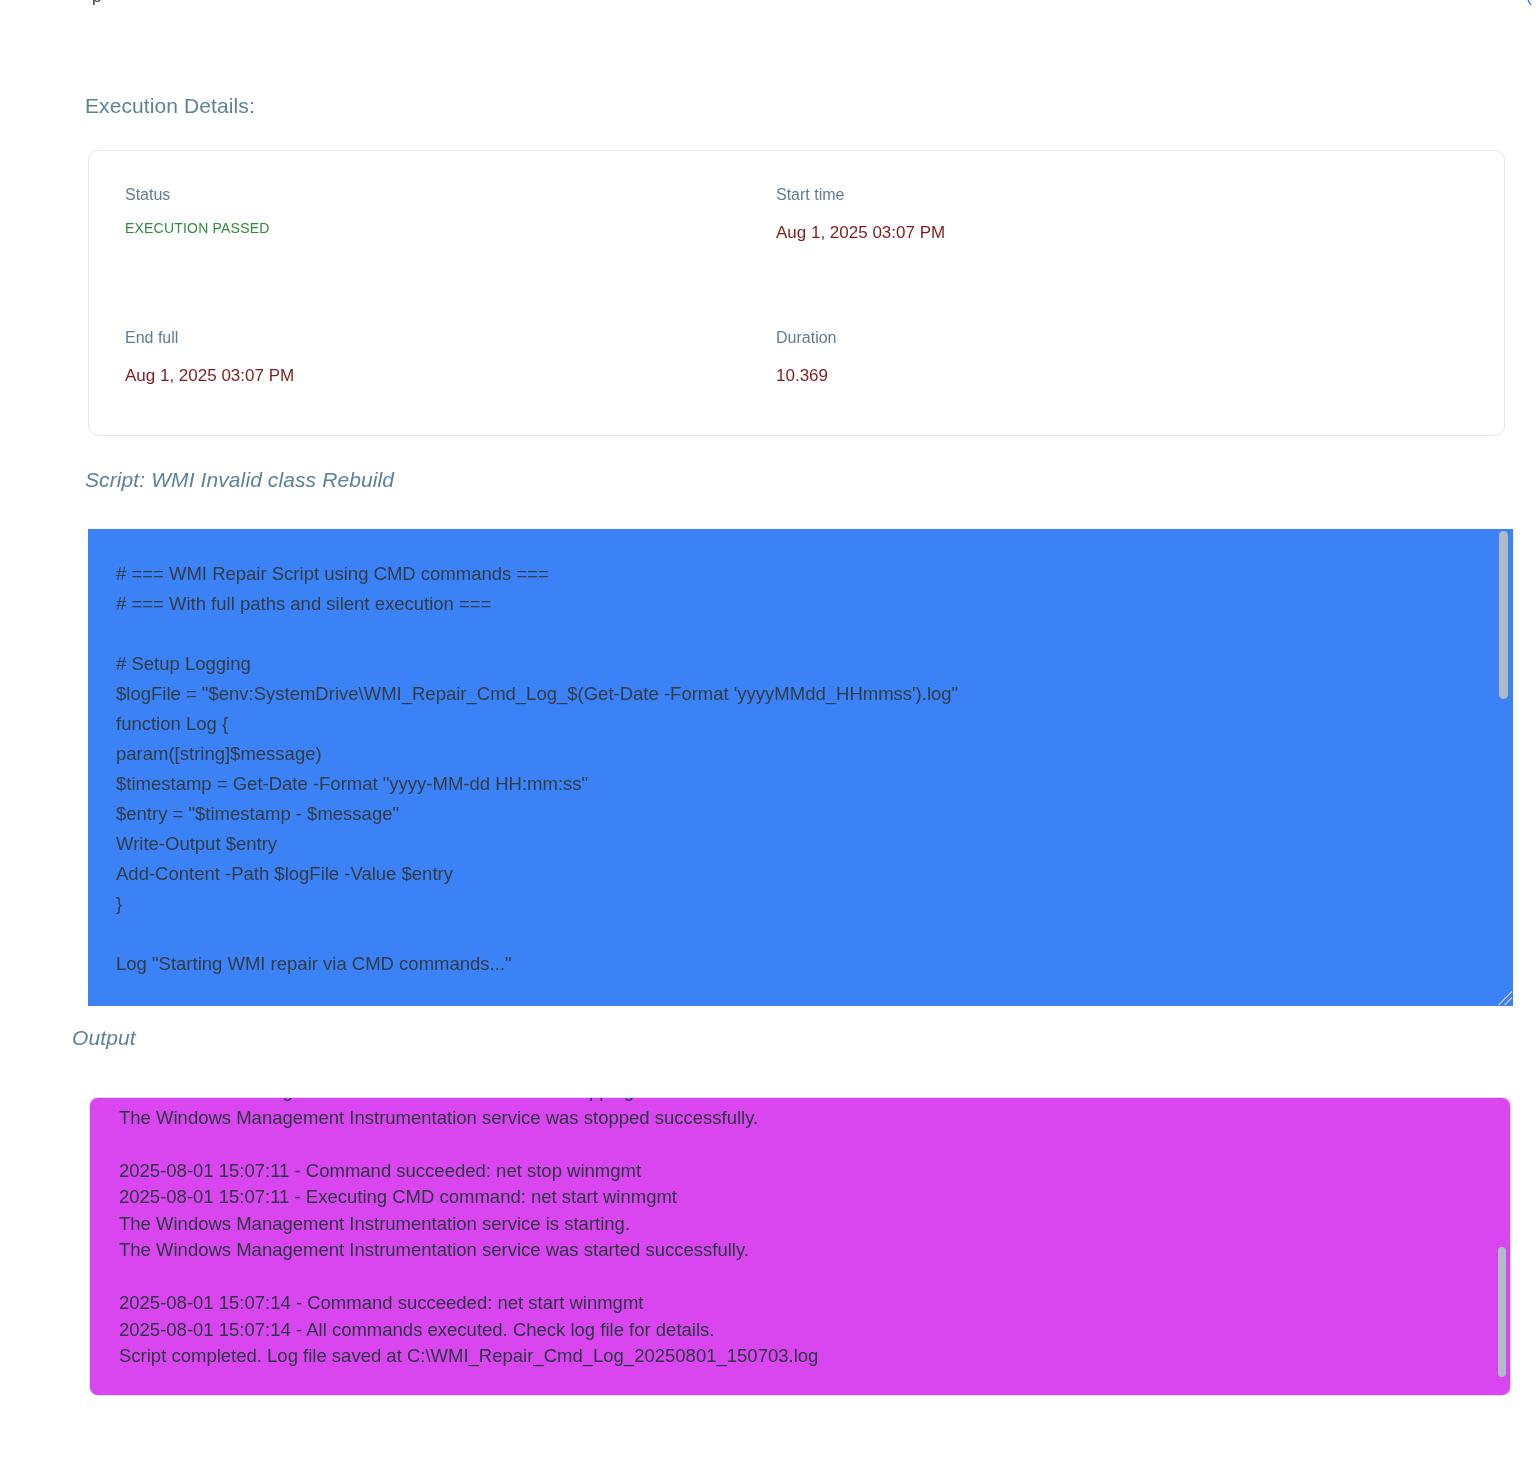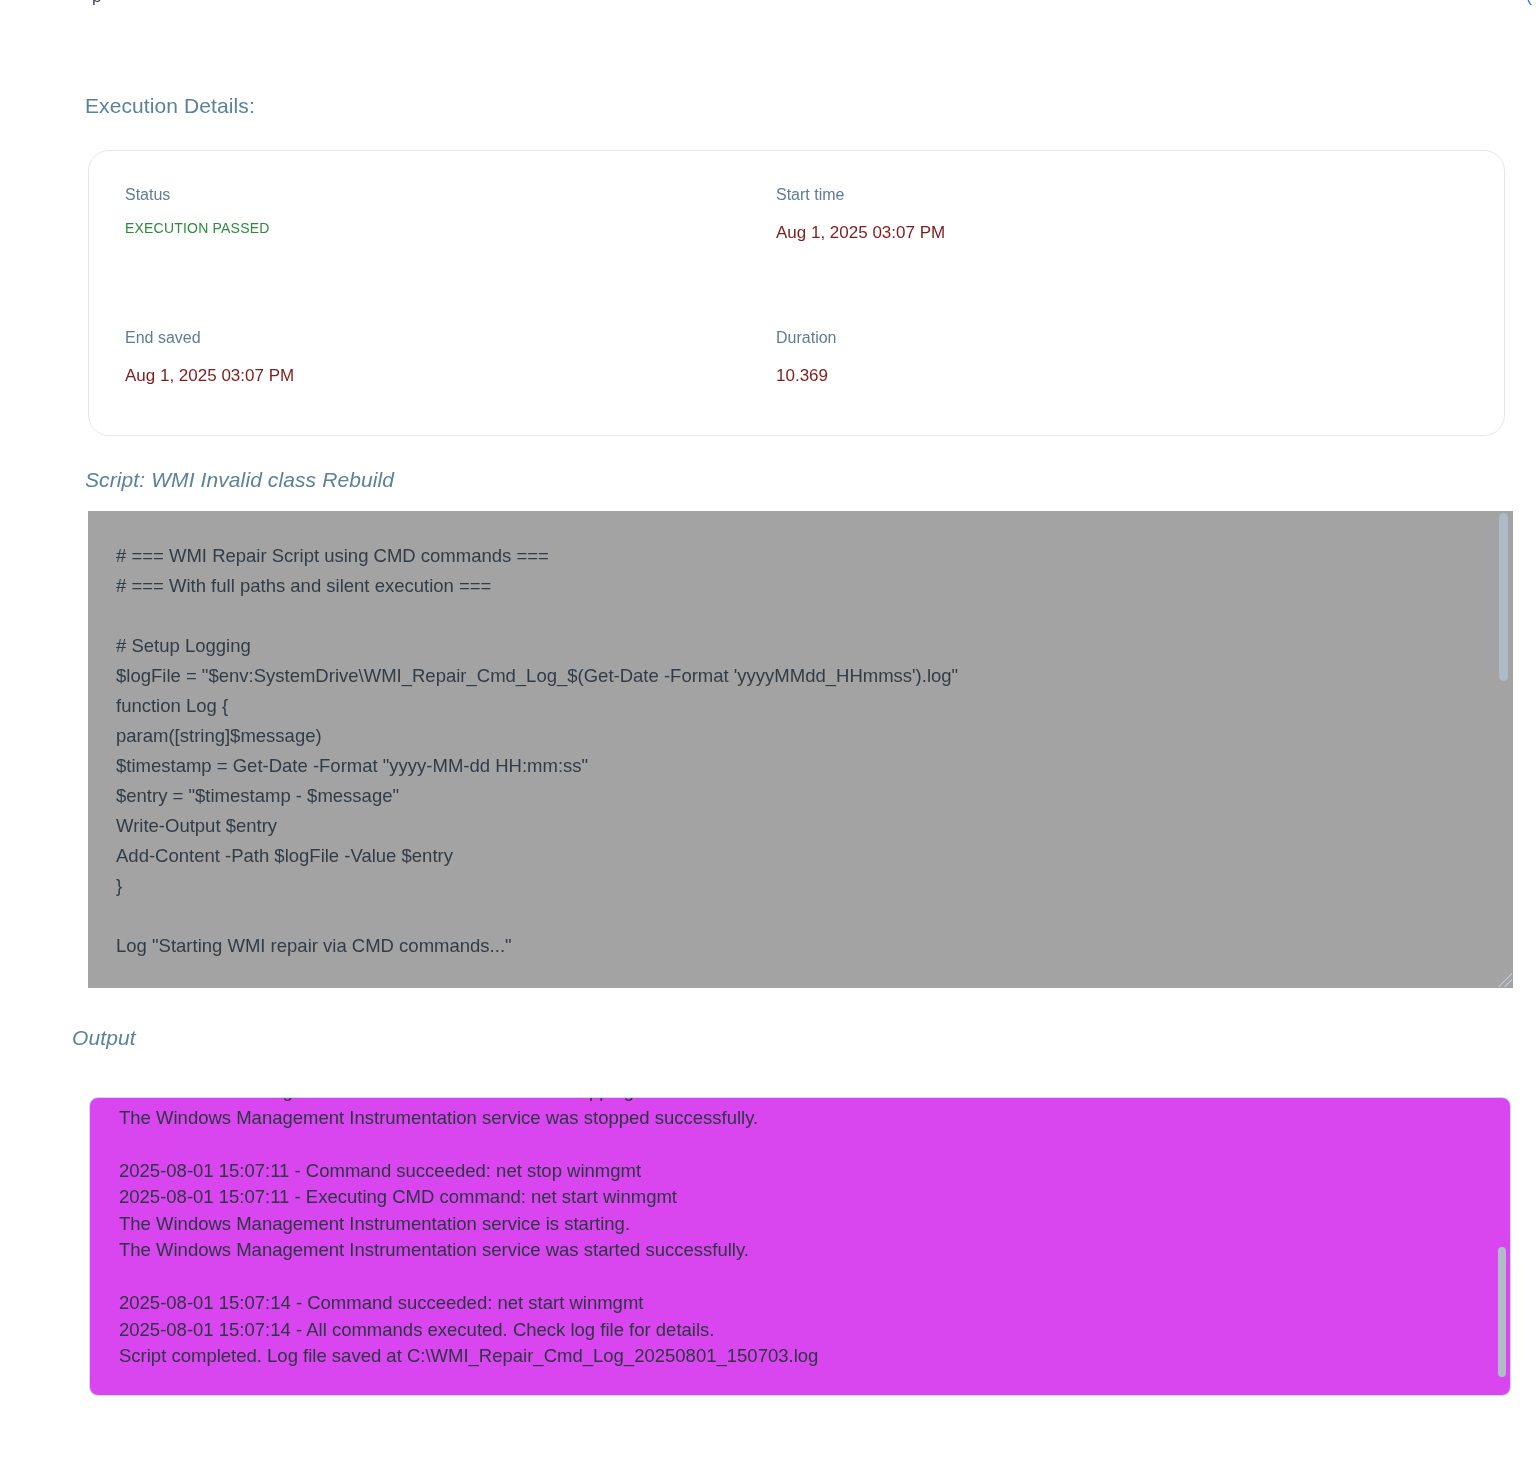--- a/index.html
+++ b/index.html
@@ -60,21 +60,21 @@
   #heading-output{ left: 40px; top: 1026px; font-style: italic; }
 
   
   .details-card {
     position: absolute;
     left: 56px;
     top: 150px;
     width: 1417px;
     height: 286px;
     border: 1px solid #e4e7eb;
-    border-radius: 21px;
+    border-radius: 10px;
     background: #ffffff;
   }
   .detail-field { position: absolute; }
   .field-label {
     font-size: 16px;
     color: #5f7d92;
     font-weight: 400;
     white-space: nowrap;
   }
   .field-value {
@@ -92,24 +92,24 @@
   }
   #field-status    { left: 36px; top: 35px; }
   #field-starttime { left: 687px; top: 35px; }
   #field-endtime   { left: 36px; top: 178px; }
   #field-duration  { left: 687px; top: 178px; }
 
   
   .script-box {
     position: absolute;
     left: 56px;
-    top: 511px;
+    top: 529px;
     width: 1425px;
     height: 477px;
-    background: #a3a3a3;
+    background: #3b82f6;
     border: none;
     overflow: hidden;
   }
   .script-code {
     position: absolute;
     left: 28px;
     top: 30px;
     font-family: "Liberation Sans", sans-serif;
     font-size: 18.5px;
     line-height: 30px;
@@ -196,21 +196,21 @@
       <div class="field-label">Status</div>
       <div class="field-value passed">EXECUTION PASSED</div>
     </div>
 
     <div class="detail-field" id="field-starttime">
       <div class="field-label">Start time</div>
       <div class="field-value">Aug 1, 2025 03:07 PM</div>
     </div>
 
     <div class="detail-field" id="field-endtime">
-      <div class="field-label">End saved</div>
+      <div class="field-label">End full</div>
       <div class="field-value">Aug 1, 2025 03:07 PM</div>
     </div>
 
     <div class="detail-field" id="field-duration">
       <div class="field-label">Duration</div>
       <div class="field-value">10.369</div>
     </div>
 
   </div>
 

